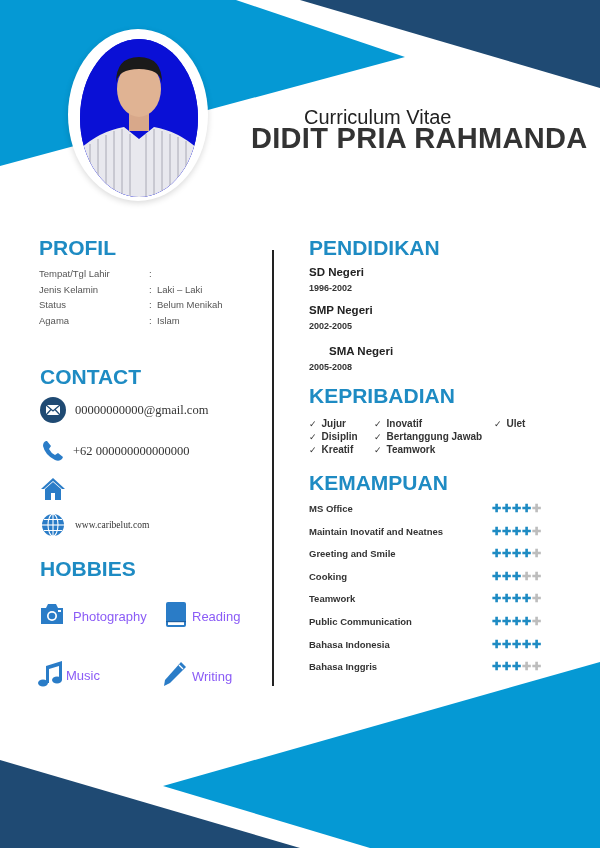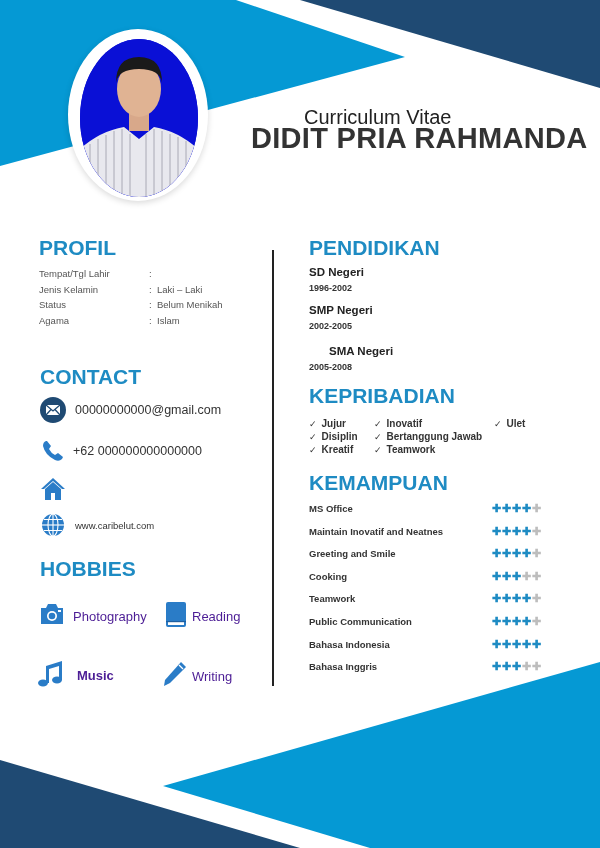--- a/index.html
+++ b/index.html
@@ -8,25 +8,25 @@
   .bg { position:absolute; left:0; top:0; width:600px; height:848px; }
   .photo-ring { position:absolute; left:68px; top:29px; width:140px; height:172px; border-radius:50%; background:#fff; box-shadow:0 2px 6px rgba(0,0,0,0.15); }
   .photo { position:absolute; left:80px; top:39px; width:118px; height:158px; border-radius:50%; overflow:hidden; background:#0A10D6; }
   .title-sub { position:absolute; left:304px; top:106px; font-size:20px; color:#222; white-space:nowrap; }
   .title-name { position:absolute; left:251px; top:122px; font-size:29px; font-weight:bold; color:#333; white-space:nowrap; letter-spacing:0.3px; }
   .h { position:absolute; font-size:21px; font-weight:bold; color:#1E8BC3; white-space:nowrap; }
   .divider { position:absolute; left:272px; top:250px; width:2px; height:436px; background:#222; }
   .profil-row { position:absolute; left:39px; font-size:9.5px; color:#555; white-space:nowrap; }
   .profil-row .lbl { display:inline-block; width:110px; }
   .profil-row .sep { display:inline-block; width:8px; }
-  .contact-row { position:absolute; left:40px; display:flex; align-items:center; }
+  .contact-row { position:absolute; left:40px; display:flex; align-items:center;font-family:Liberation Serif, serif; }
   .contact-row .ic { width:26px; height:26px; display:flex; align-items:center; justify-content:center; }
   .c-text { color:#333; white-space:nowrap; }
   .hobby { position:absolute; display:flex; align-items:center; }
-  .hobby .lbl { font-size:13px; color:#4c1d95; margin-left:8px; white-space:nowrap; }
+  .hobby .lbl { font-size:13px; color:#8b5cf6; margin-left:8px; white-space:nowrap; }
   .edu-name { position:absolute; left:309px; font-size:11.5px; font-weight:bold; color:#222; white-space:nowrap; }
   .edu-year { position:absolute; left:309px; font-size:9px; font-weight:bold; color:#333; white-space:nowrap; }
   .trait { position:absolute; font-size:10px; font-weight:bold; color:#333; white-space:nowrap; }
   .trait .chk { font-weight:normal; margin-right:5px; font-size:9px; }
   .skill { position:absolute; left:309px; width:232px; display:flex; justify-content:space-between; align-items:center; }
   .skill .name { font-size:9.5px; font-weight:bold; color:#333; white-space:nowrap; }
   .stars { display:flex; gap:1px; }
   .star { font-size:11px; font-weight:bold; line-height:1; width:9px; text-align:center; }
 </style>
 </head>
@@ -153,21 +153,21 @@
   <span class="lbl" style="margin-left:5px;">Reading</span>
 </div>
 <div class="hobby" style="left:37px; top:660px;">
   <span>
     <svg width="28" height="27" viewBox="0 0 28 27">
         <path d="M9,6 L25,1 V20 H22 V6 L12,9 V23 H9 Z" fill="#2A7CC7"></path>
         <ellipse cx="6" cy="23" rx="5" ry="3.5" fill="#2A7CC7"></ellipse>
         <ellipse cx="20" cy="20" rx="5" ry="3.5" fill="#2A7CC7"></ellipse>
       </svg>
   </span>
-  <span class="lbl" style="margin-left:12px;font-weight:bold;">Music</span>
+  <span class="lbl" style="margin-left:1px;">Music</span>
 </div>
 <div class="hobby" style="left:162px; top:660px;">
   <span>
     <svg width="26" height="28" viewBox="0 0 26 28">
         <path d="M19,2 L24,7 L8,23 L2,26 L3,20 Z" fill="#2A7CC7"></path>
         <path d="M17,5 L21,9" stroke="#fff" stroke-width="1.2"></path>
       </svg>
   </span>
   <span class="lbl" style="margin-left:4px;">Writing</span>
 </div>

